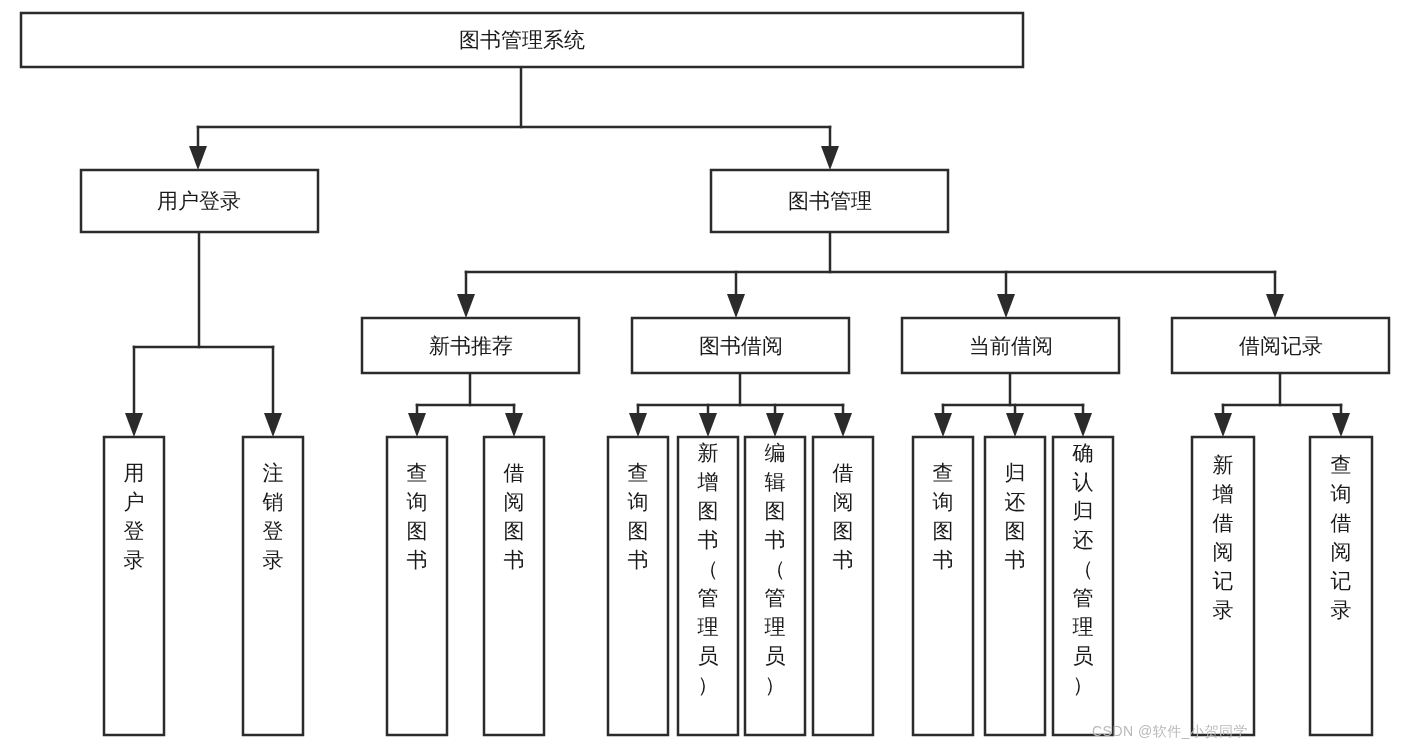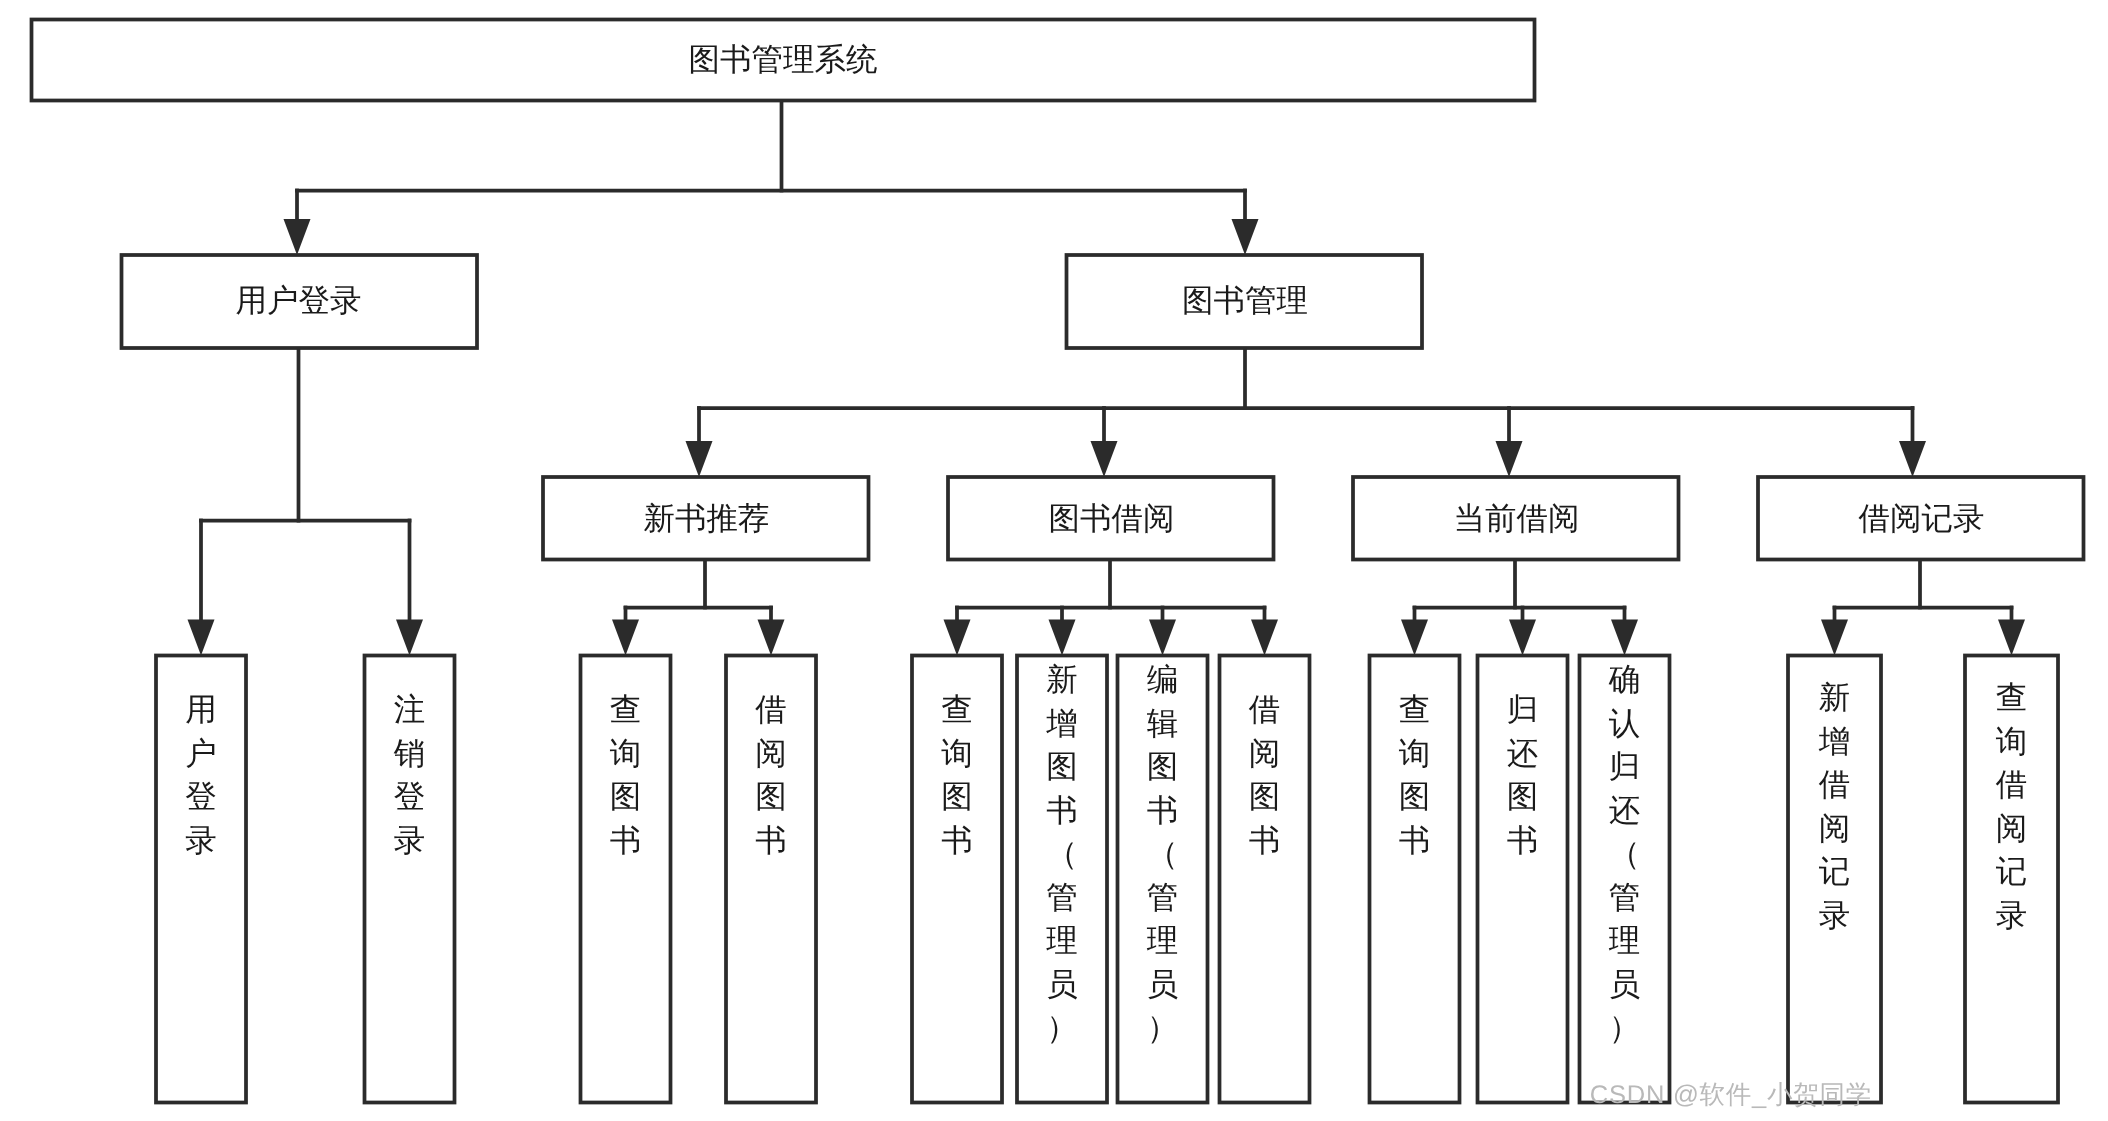--- a/index.html
+++ b/index.html
@@ -53,21 +53,21 @@
     font-family: "Liberation Sans", "DejaVu Sans", sans-serif;
     font-size: 21px;
     fill: #1a1a1a;
     text-anchor: middle;
   }
   .watermark {
     position: absolute;
     right: 14px;
     bottom: 6px;
     font-family: "Liberation Sans", "DejaVu Sans", sans-serif;
-    font-size: 17px;
+    font-size: 14px;
     color: #b9b9b9;
     letter-spacing: 0.5px;
     white-space: nowrap;
     pointer-events: none;
   }
 </style>
 </head>
 <body>
 
 <div id="diagram-root">

